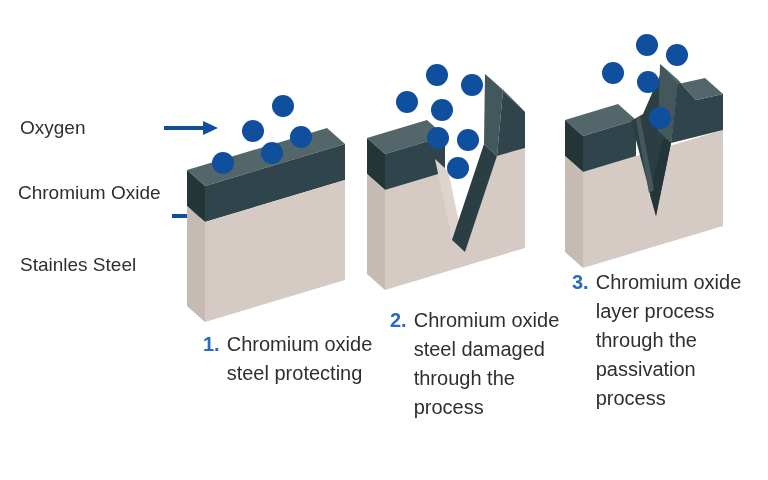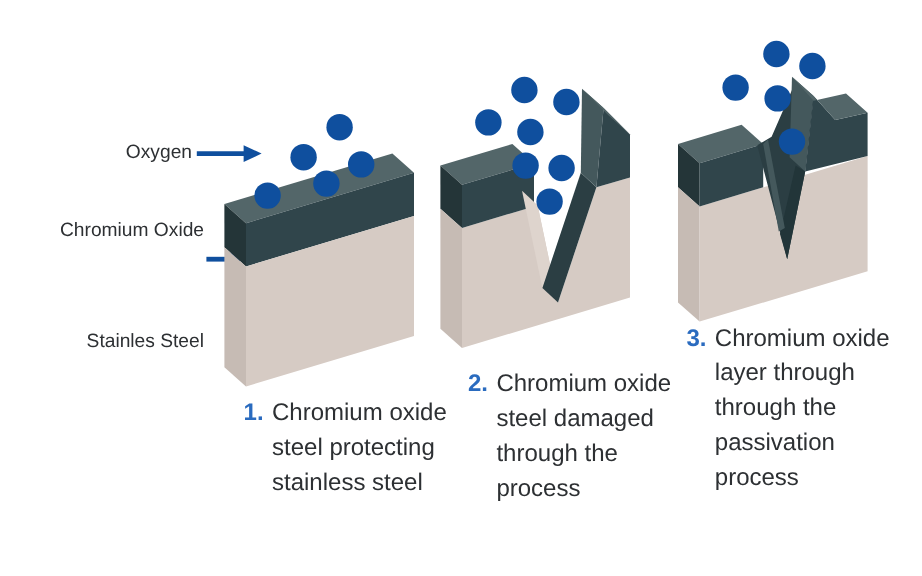--- a/index.html
+++ b/index.html
@@ -16,26 +16,26 @@
   .f-ox-side{fill:var(--oxide-side,#243538);}
   .f-vl{fill:var(--v-wall-light,#ded4cd);}
   .f-vr{fill:var(--v-wall-dark,#2b3e43);}
   .f-vd{fill:var(--v-deep,#223539);}
   .f-flank{fill:var(--flank,#44585c);}
   .dot{fill:var(--accent-blue,#0f4f9e);}
   .arrow-line{stroke:var(--accent-blue,#0f4f9e);stroke-width:4;}
   .arrow-head{fill:var(--accent-blue,#0f4f9e);}
   
   .lbl{
-    position:absolute;color:var(--text-dark,#2d3033);font-size:16px;line-height:23px;
-    text-align:right;
+    position:absolute;color:var(--text-dark,#2d3033);font-size:19px;line-height:23px;
+    text-align:left;
   }
   .lbl-oxygen{left:20px;top:116px;width:140px;line-height:24px;}
   .lbl-oxide{left:18px;top:181px;width:152px;}
-  .lbl-steel{left:20px;top:253px;width:150px;margin-top:20px;}
+  .lbl-steel{left:20px;top:253px;width:150px;}
   .lbl-line{display:block;}
   
   .caption{
     position:absolute;display:flex;gap:7px;color:var(--text-dark,#2d3033);
     font-size:20px;line-height:29px;
   }
   .caption .num{font-weight:bold;color:var(--number-blue,#2a6bbf);flex:0 0 auto;}
   .cap-line{display:block;white-space:nowrap;}
   .caption-1{left:203px;top:330px;}
   .caption-2{left:390px;top:306px;}
@@ -125,36 +125,35 @@
   </div>
   <div class="lbl lbl-steel">
     <span class="lbl-line">Stainles Steel</span>
   </div>
 
   <div class="caption caption-1">
     <span class="num">1.</span>
     <div>
       <span class="cap-line">Chromium oxide</span>
       <span class="cap-line">steel protecting</span>
-      <span class="cap-line">stainless steel</span>
     </div>
   </div>
   <div class="caption caption-2">
     <span class="num">2.</span>
     <div>
       <span class="cap-line">Chromium oxide</span>
       <span class="cap-line">steel damaged</span>
       <span class="cap-line">through the</span>
       <span class="cap-line">process</span>
     </div>
   </div>
   <div class="caption caption-3">
     <span class="num">3.</span>
     <div>
       <span class="cap-line">Chromium oxide</span>
-      <span class="cap-line">layer through</span>
+      <span class="cap-line">layer process</span>
       <span class="cap-line">through the</span>
       <span class="cap-line">passivation</span>
       <span class="cap-line">process</span>
     </div>
   </div>
 
 </div>
 
 </body></html>

